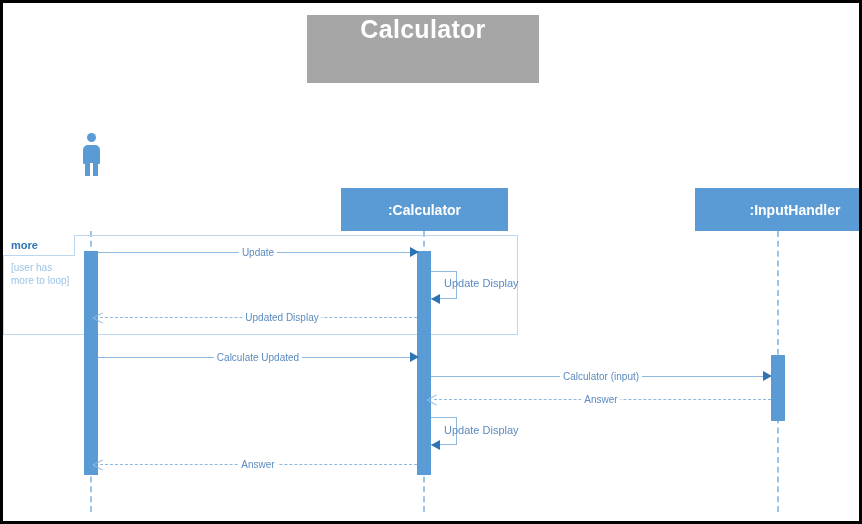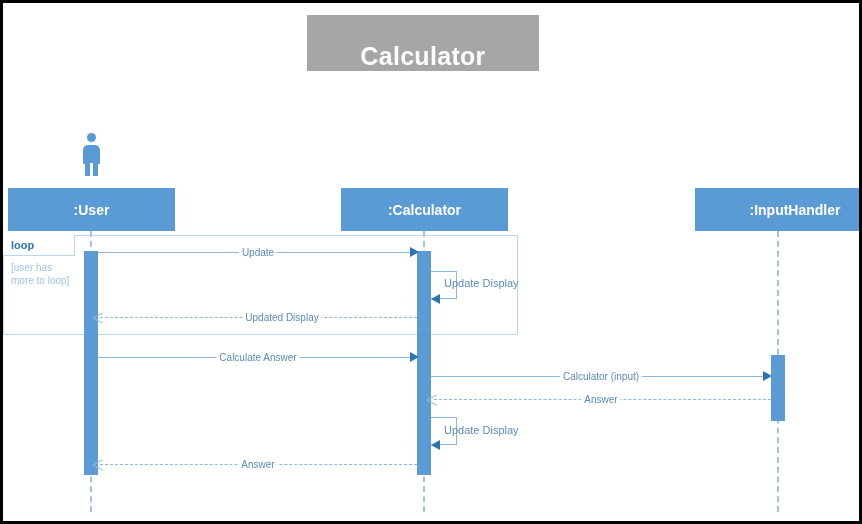--- a/index.html
+++ b/index.html
@@ -18,24 +18,24 @@
     overflow: hidden;
     font-family: "Liberation Sans", sans-serif;
   }
 
   
   .title-banner {
     position: absolute;
     left: 304px;
     top: 12px;
     width: 232px;
-    height: 56px;
+    height: 68px;
     background: #a6a6a6;
     display: flex;
-    align-items: flex-end;
+    align-items: flex-start;
     justify-content: center;
   }
   .title-banner .title-text {
     color: #ffffff;
     font-size: 25px;
     font-weight: bold;
     letter-spacing: 0.3px;
   }
 
   
@@ -225,37 +225,34 @@
   </div>
 
   <div class="actor-figure" style="left:73px; top:130px;">
     <div class="actor-head"></div>
     <div class="actor-body"></div>
     <div class="actor-leg-l"></div>
     <div class="actor-leg-r"></div>
     <div class="actor-gap"></div>
   </div>
 
-  <div class="lifeline-header" style="left:5px; top:185px; width:167px;">
-    <span class="header-label">:User</span>
-  </div>
   <div class="lifeline-header" style="left:338px; top:185px; width:167px;">
     <span class="header-label">:Calculator</span>
   </div>
   <div class="lifeline-header" style="left:692px; top:185px; width:184px;padding-left:8px;">
     <span class="header-label">:InputHandler</span>
   </div>
 
   <div class="lifeline" style="left:87px; top:228px; height:281px;"></div>
   <div class="lifeline" style="left:420px; top:228px; height:281px;"></div>
   <div class="lifeline" style="left:774px; top:228px; height:281px;"></div>
 
   <div class="frag-box" style="left:0px; top:232px; width:515px; height:100px;"></div>
   <div class="frag-tab" style="left:0px; top:232px; width:72px;">
-    <span class="frag-tab-label">loop</span>
+    <span class="frag-tab-label">more</span>
   </div>
   <div class="frag-guard" style="left:8px; top:258px;">[user has
 more to loop]</div>
 
   <div class="activation" style="left:81px; top:248px; height:224px;"></div>
   <div class="activation" style="left:414px; top:248px; height:224px;"></div>
   <div class="activation" style="left:768px; top:352px; height:66px;"></div>
 
   <div class="msg-line msg-solid" style="left:95px; top:249px; width:312px;"></div>
   <div class="arrow-right" style="left:407px; top:249px;"></div>
@@ -264,21 +261,21 @@
   <div class="self-msg" style="left:428px; top:268px; height:28px;"></div>
   <div class="self-arrow" style="left:428px; top:291px;"></div>
   <div class="self-label" style="left:441px; top:274px;">Update Display</div>
 
   <div class="msg-line msg-dashed" style="left:97px; top:314px; width:317px;"></div>
   <div class="arrow-left-open" style="left:90px; top:314px;"></div>
   <div class="msg-label" style="left:255px; top:314px;margin-left:24px;">Updated Display</div>
 
   <div class="msg-line msg-solid" style="left:95px; top:354px; width:312px;"></div>
   <div class="arrow-right" style="left:407px; top:354px;"></div>
-  <div class="msg-label" style="left:255px; top:354px;">Calculate Answer</div>
+  <div class="msg-label" style="left:255px; top:354px;">Calculate Updated</div>
 
   <div class="msg-line msg-solid" style="left:428px; top:373px; width:333px;"></div>
   <div class="arrow-right" style="left:760px; top:373px;"></div>
   <div class="msg-label" style="left:598px; top:373px;">Calculator (input)</div>
 
   <div class="msg-line msg-dashed" style="left:431px; top:396px; width:337px;"></div>
   <div class="arrow-left-open" style="left:424px; top:396px;"></div>
   <div class="msg-label" style="left:598px; top:396px;">Answer</div>
 
   <div class="self-msg" style="left:428px; top:414px; height:28px;"></div>

